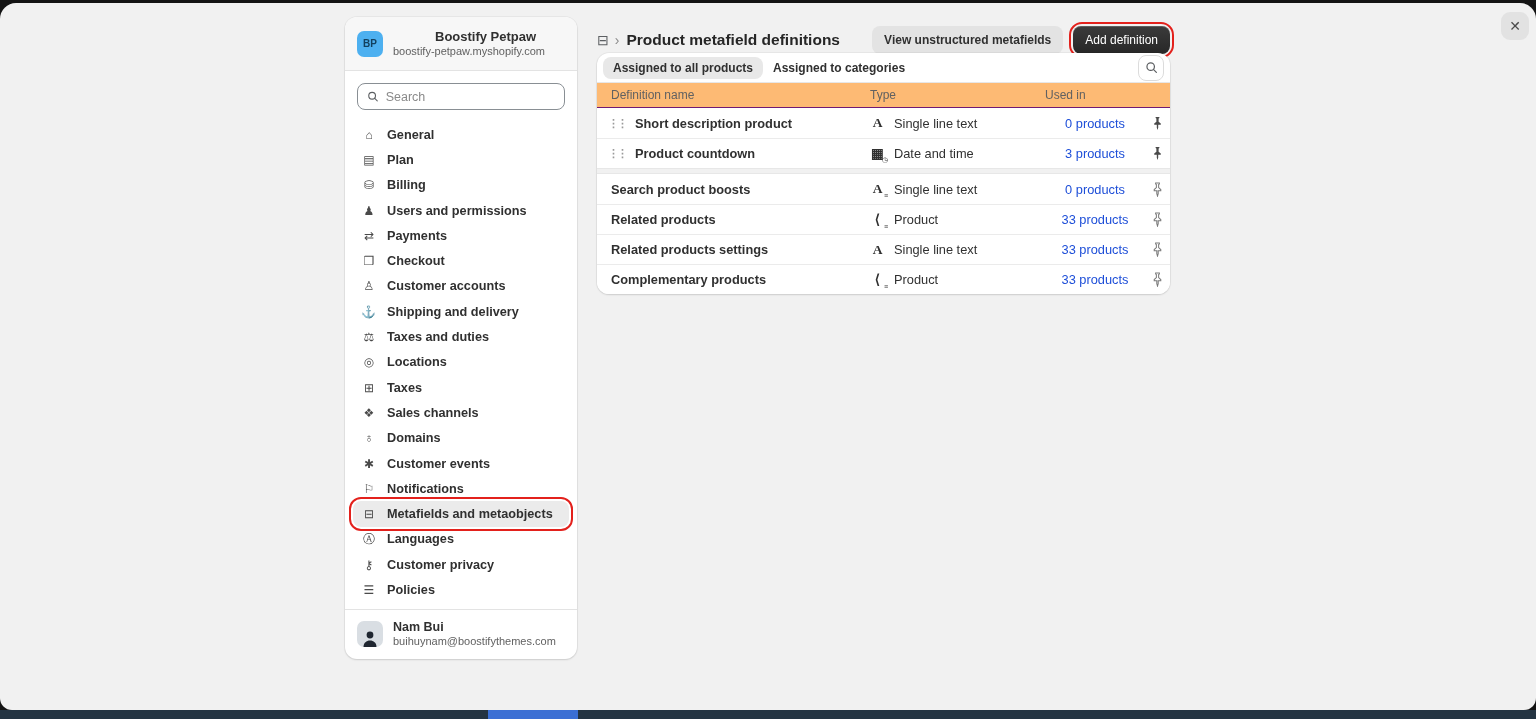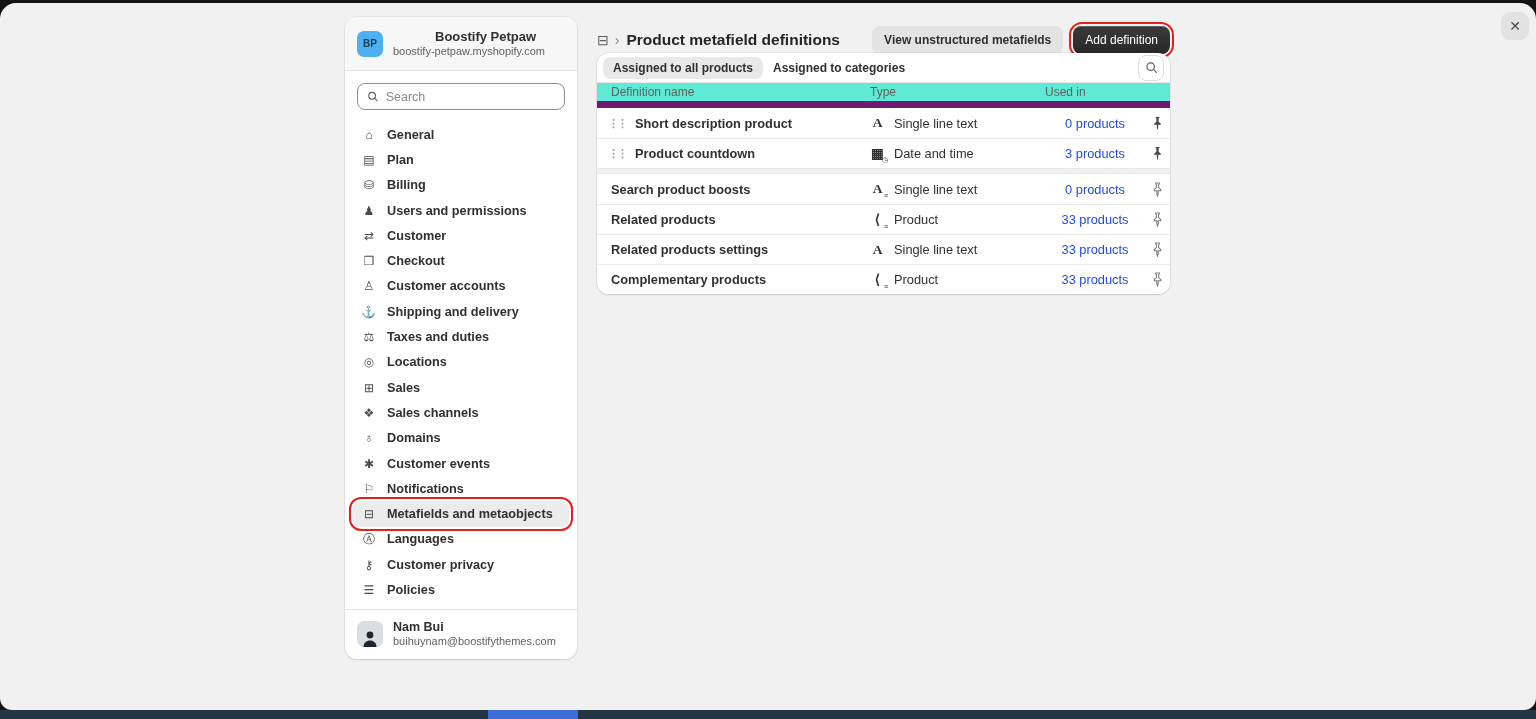--- a/index.html
+++ b/index.html
@@ -66,21 +66,21 @@
                   border-radius:12px; box-shadow:0 1px 2px rgba(0,0,0,.12), 0 0 0 1px rgba(0,0,0,.04);
                   overflow:hidden; }
   .tabbar { display:flex; align-items:center; padding:4px 6px; height:29px; }
   .tab { font-size:12px; font-weight:600; color:#303030; padding:4px 10px; border-radius:8px;
          cursor:pointer; white-space:nowrap; }
   .tab.active { background:#e8e8e8; }
   .tab-search-btn { margin-left:auto; width:26px; height:26px; background:#fff; border:1px solid #dcdcdc;
                     border-radius:8px; display:flex; align-items:center; justify-content:center; cursor:pointer; }
 
   .thead { display:grid; grid-template-columns:273px 175px 100px 1fr; align-items:center; height:26px;
-           background:#5eead4; border-top:1px solid #e7e7e7; border-bottom:7px solid #701a75; }
+           background:#fdba74; border-top:1px solid #e7e7e7; border-bottom:1px solid #701a75; }
   .thead .th { font-size:12px; color:#616161; }
   .th-name { padding-left:14px; }
 
   .trow { display:grid; grid-template-columns:273px 175px 100px 1fr; align-items:center; height:30px;
           background:#fff; cursor:pointer; }
   .trow + .trow { border-top:1px solid #ebebeb; }
   .cell-name { display:flex; align-items:center; gap:9px; padding-left:14px; font-size:12.8px;
                font-weight:600; color:#303030; }
   .cell-name.with-handle { padding-left:11px; }
   .drag { color:#9a9a9a; font-size:11px; letter-spacing:-2px; line-height:1; cursor:grab; }
@@ -134,21 +134,21 @@
       <div class="nav-item">
           <span class="nav-ic">⛁</span>
           <span class="nav-lb">Billing</span>
         </div>
       <div class="nav-item">
           <span class="nav-ic">♟</span>
           <span class="nav-lb">Users and permissions</span>
         </div>
       <div class="nav-item">
           <span class="nav-ic">⇄</span>
-          <span class="nav-lb">Customer</span>
+          <span class="nav-lb">Payments</span>
         </div>
       <div class="nav-item">
           <span class="nav-ic">❒</span>
           <span class="nav-lb">Checkout</span>
         </div>
       <div class="nav-item">
           <span class="nav-ic">♙</span>
           <span class="nav-lb">Customer accounts</span>
         </div>
       <div class="nav-item">
@@ -158,21 +158,21 @@
       <div class="nav-item">
           <span class="nav-ic">⚖</span>
           <span class="nav-lb">Taxes and duties</span>
         </div>
       <div class="nav-item">
           <span class="nav-ic">◎</span>
           <span class="nav-lb">Locations</span>
         </div>
       <div class="nav-item">
           <span class="nav-ic">⊞</span>
-          <span class="nav-lb">Sales</span>
+          <span class="nav-lb">Taxes</span>
         </div>
       <div class="nav-item">
           <span class="nav-ic">❖</span>
           <span class="nav-lb">Sales channels</span>
         </div>
       <div class="nav-item">
           <span class="nav-ic">♁</span>
           <span class="nav-lb">Domains</span>
         </div>
       <div class="nav-item">

